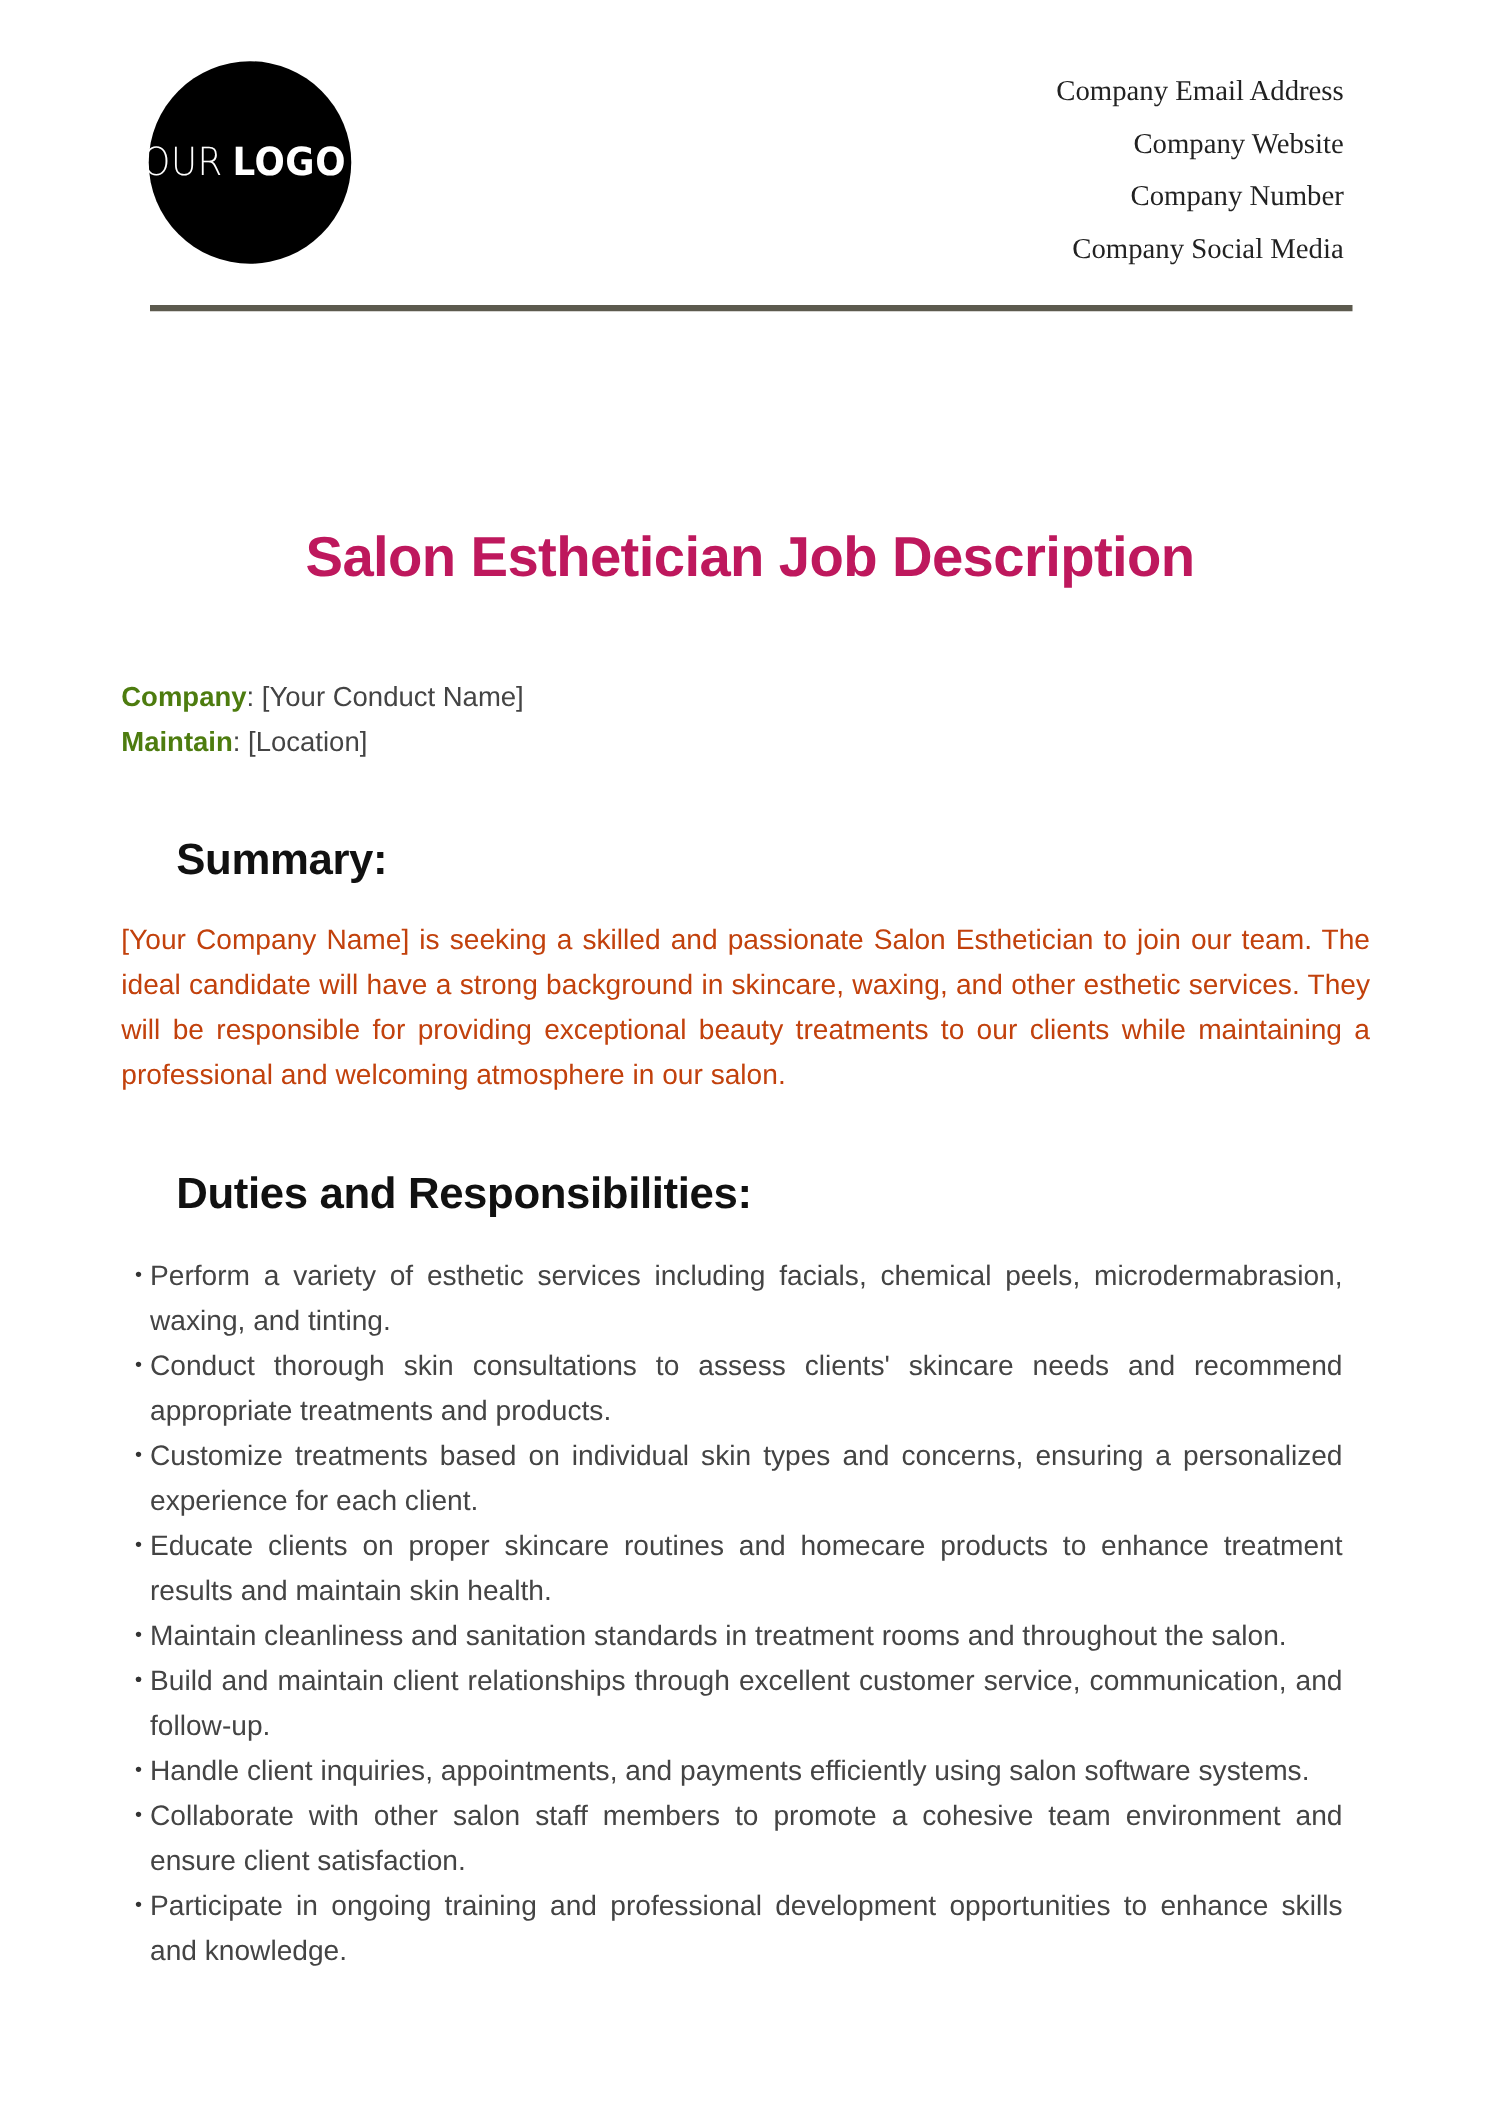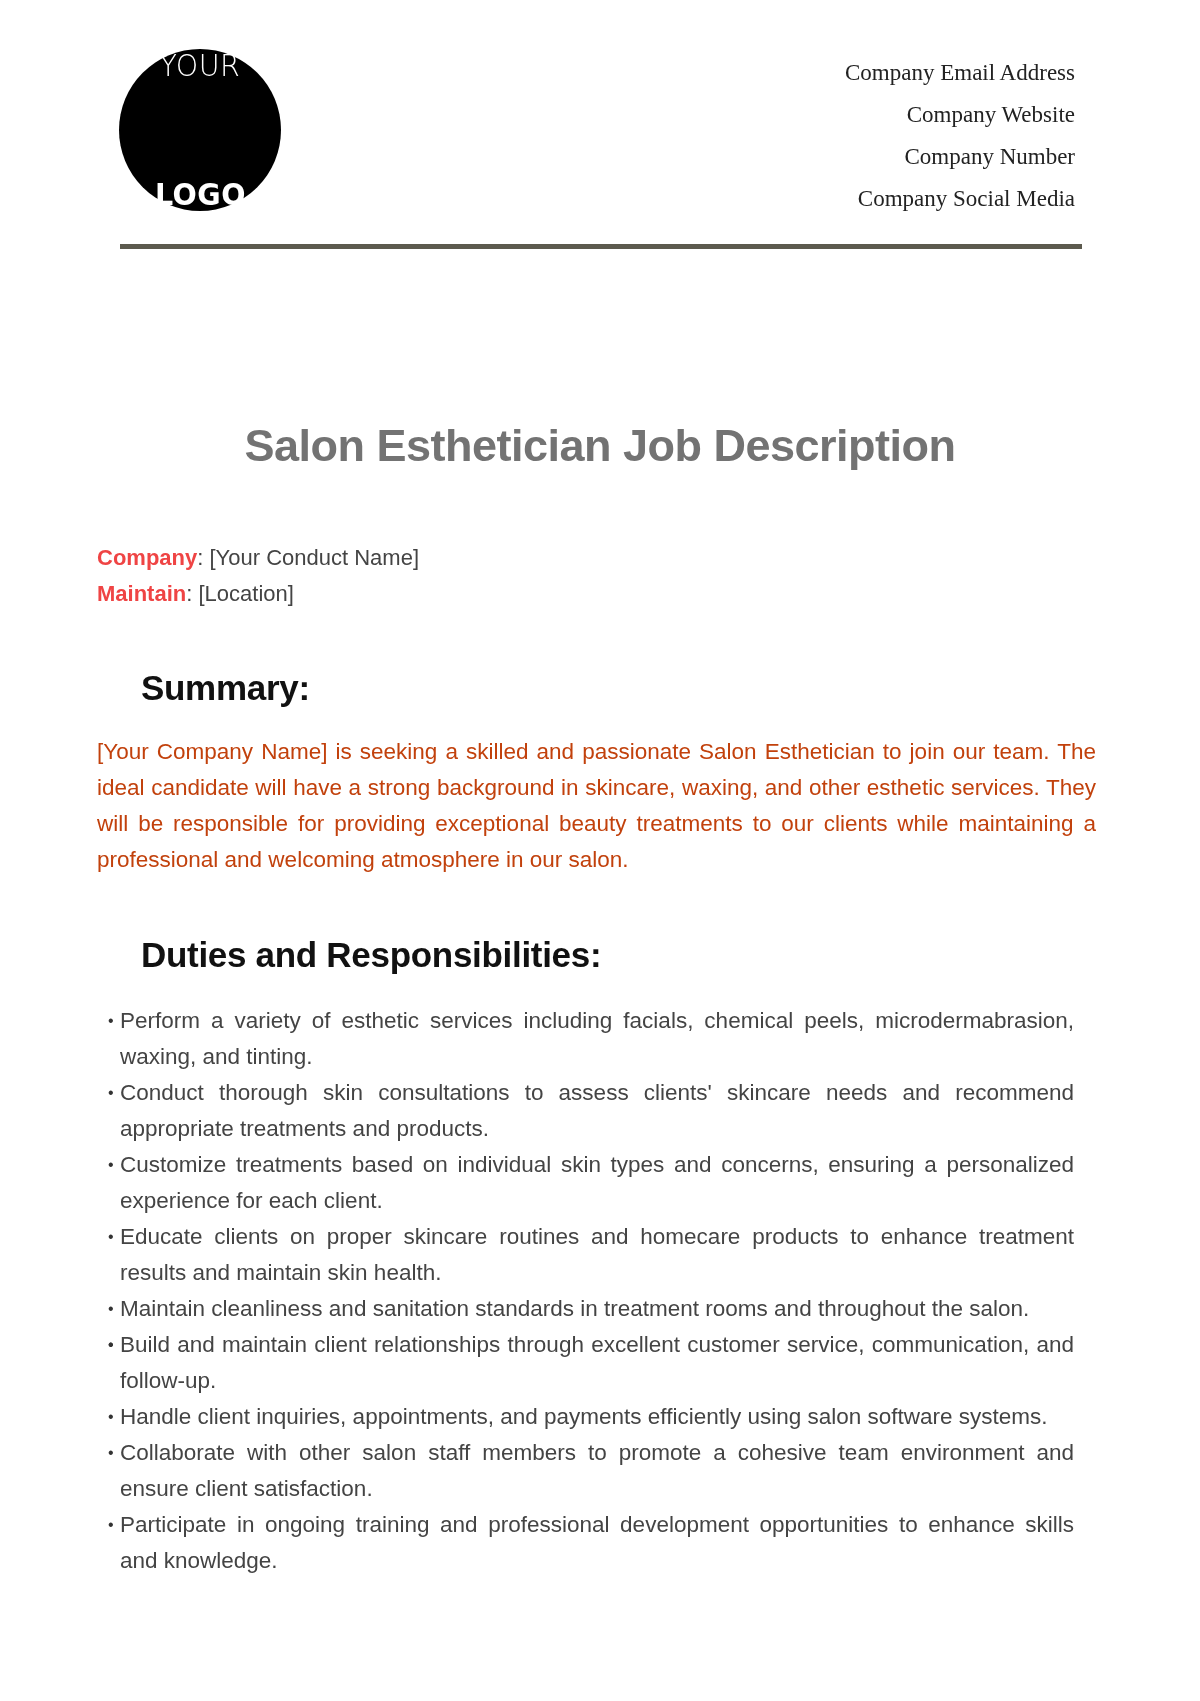--- a/index.html
+++ b/index.html
@@ -1,37 +1,37 @@
 <!DOCTYPE html>
 <html><head>
 <meta charset="utf-8">
 <style>
   html, body { margin: 0; padding: 0; background: #ffffff; }
   body { width: 1200px; height: 1701px; overflow: hidden; position: relative;
          font-family: "Liberation Sans", "DejaVu Sans", sans-serif; color: #333333; }
   .page { position: absolute; left: 0; top: 0; width: 1200px; height: 1701px; }
 
   .logo { position: absolute; left: 119px; top: 49px; width: 162px; height: 162px;
-          border-radius: 50%; background: #000000; display: flex; flex-direction: column;
-          align-items: center; justify-content: space-between; }
+          border-radius: 50%; background: #000000; display: flex; flex-direction: row;
+          align-items: center; justify-content: flex-end; }
   .logo-top { color: #ffffff; font-size: 31px; font-weight: 300; letter-spacing: 0.5px; line-height: 33px;
               font-family: "DejaVu Sans", sans-serif; transform: scaleX(0.92); }
   .logo-bottom { color: #ffffff; font-size: 31px; font-weight: 700; letter-spacing: 0.5px; line-height: 33px;
                  font-family: "DejaVu Sans", sans-serif; transform: scaleX(0.92); }
 
   .contact { position: absolute; right: 125px; top: 52px; text-align: right; font-family: Liberation Serif, serif; }
   .contact-line { font-size: 23px; line-height: 42px; color: #222222; white-space: nowrap; }
 
   .divider { position: absolute; left: 120px; top: 244px; width: 962px; height: 5px; background: #5c5a4e; }
 
   .title { position: absolute; left: 0; width: 1200px; top: 420px; text-align: center;
-           font-size: 45px; font-weight: 700; color: #737373; letter-spacing: -0.5px; }
+           font-size: 45px; font-weight: 700; color: #be185d; letter-spacing: -0.5px; }
 
   .meta { position: absolute; left: 97px; top: 540px; font-size: 22px; line-height: 36px; color: #444444; }
-  .meta b { color: #ef4444; }
+  .meta b { color: #4d7c0f; }
 
   .h2 { position: absolute; left: 97px; font-size: 35px; font-weight: 700; color: #111111; letter-spacing: -0.3px; margin-left: 44px; }
   .h2.summary { top: 668px; }
   .h2.duties { top: 935px; }
 
   .para { position: absolute; left: 97px; top: 734px; width: 999px; font-size: 22.5px; line-height: 36px;
           text-align: justify; color: #c2410c; }
 
   .list { position: absolute; left: 108px; top: 1003px; width: 966px; margin: 0; padding: 0; list-style: none; }
   .list li { position: relative; padding-left: 12px; font-size: 22.5px; line-height: 36px;

